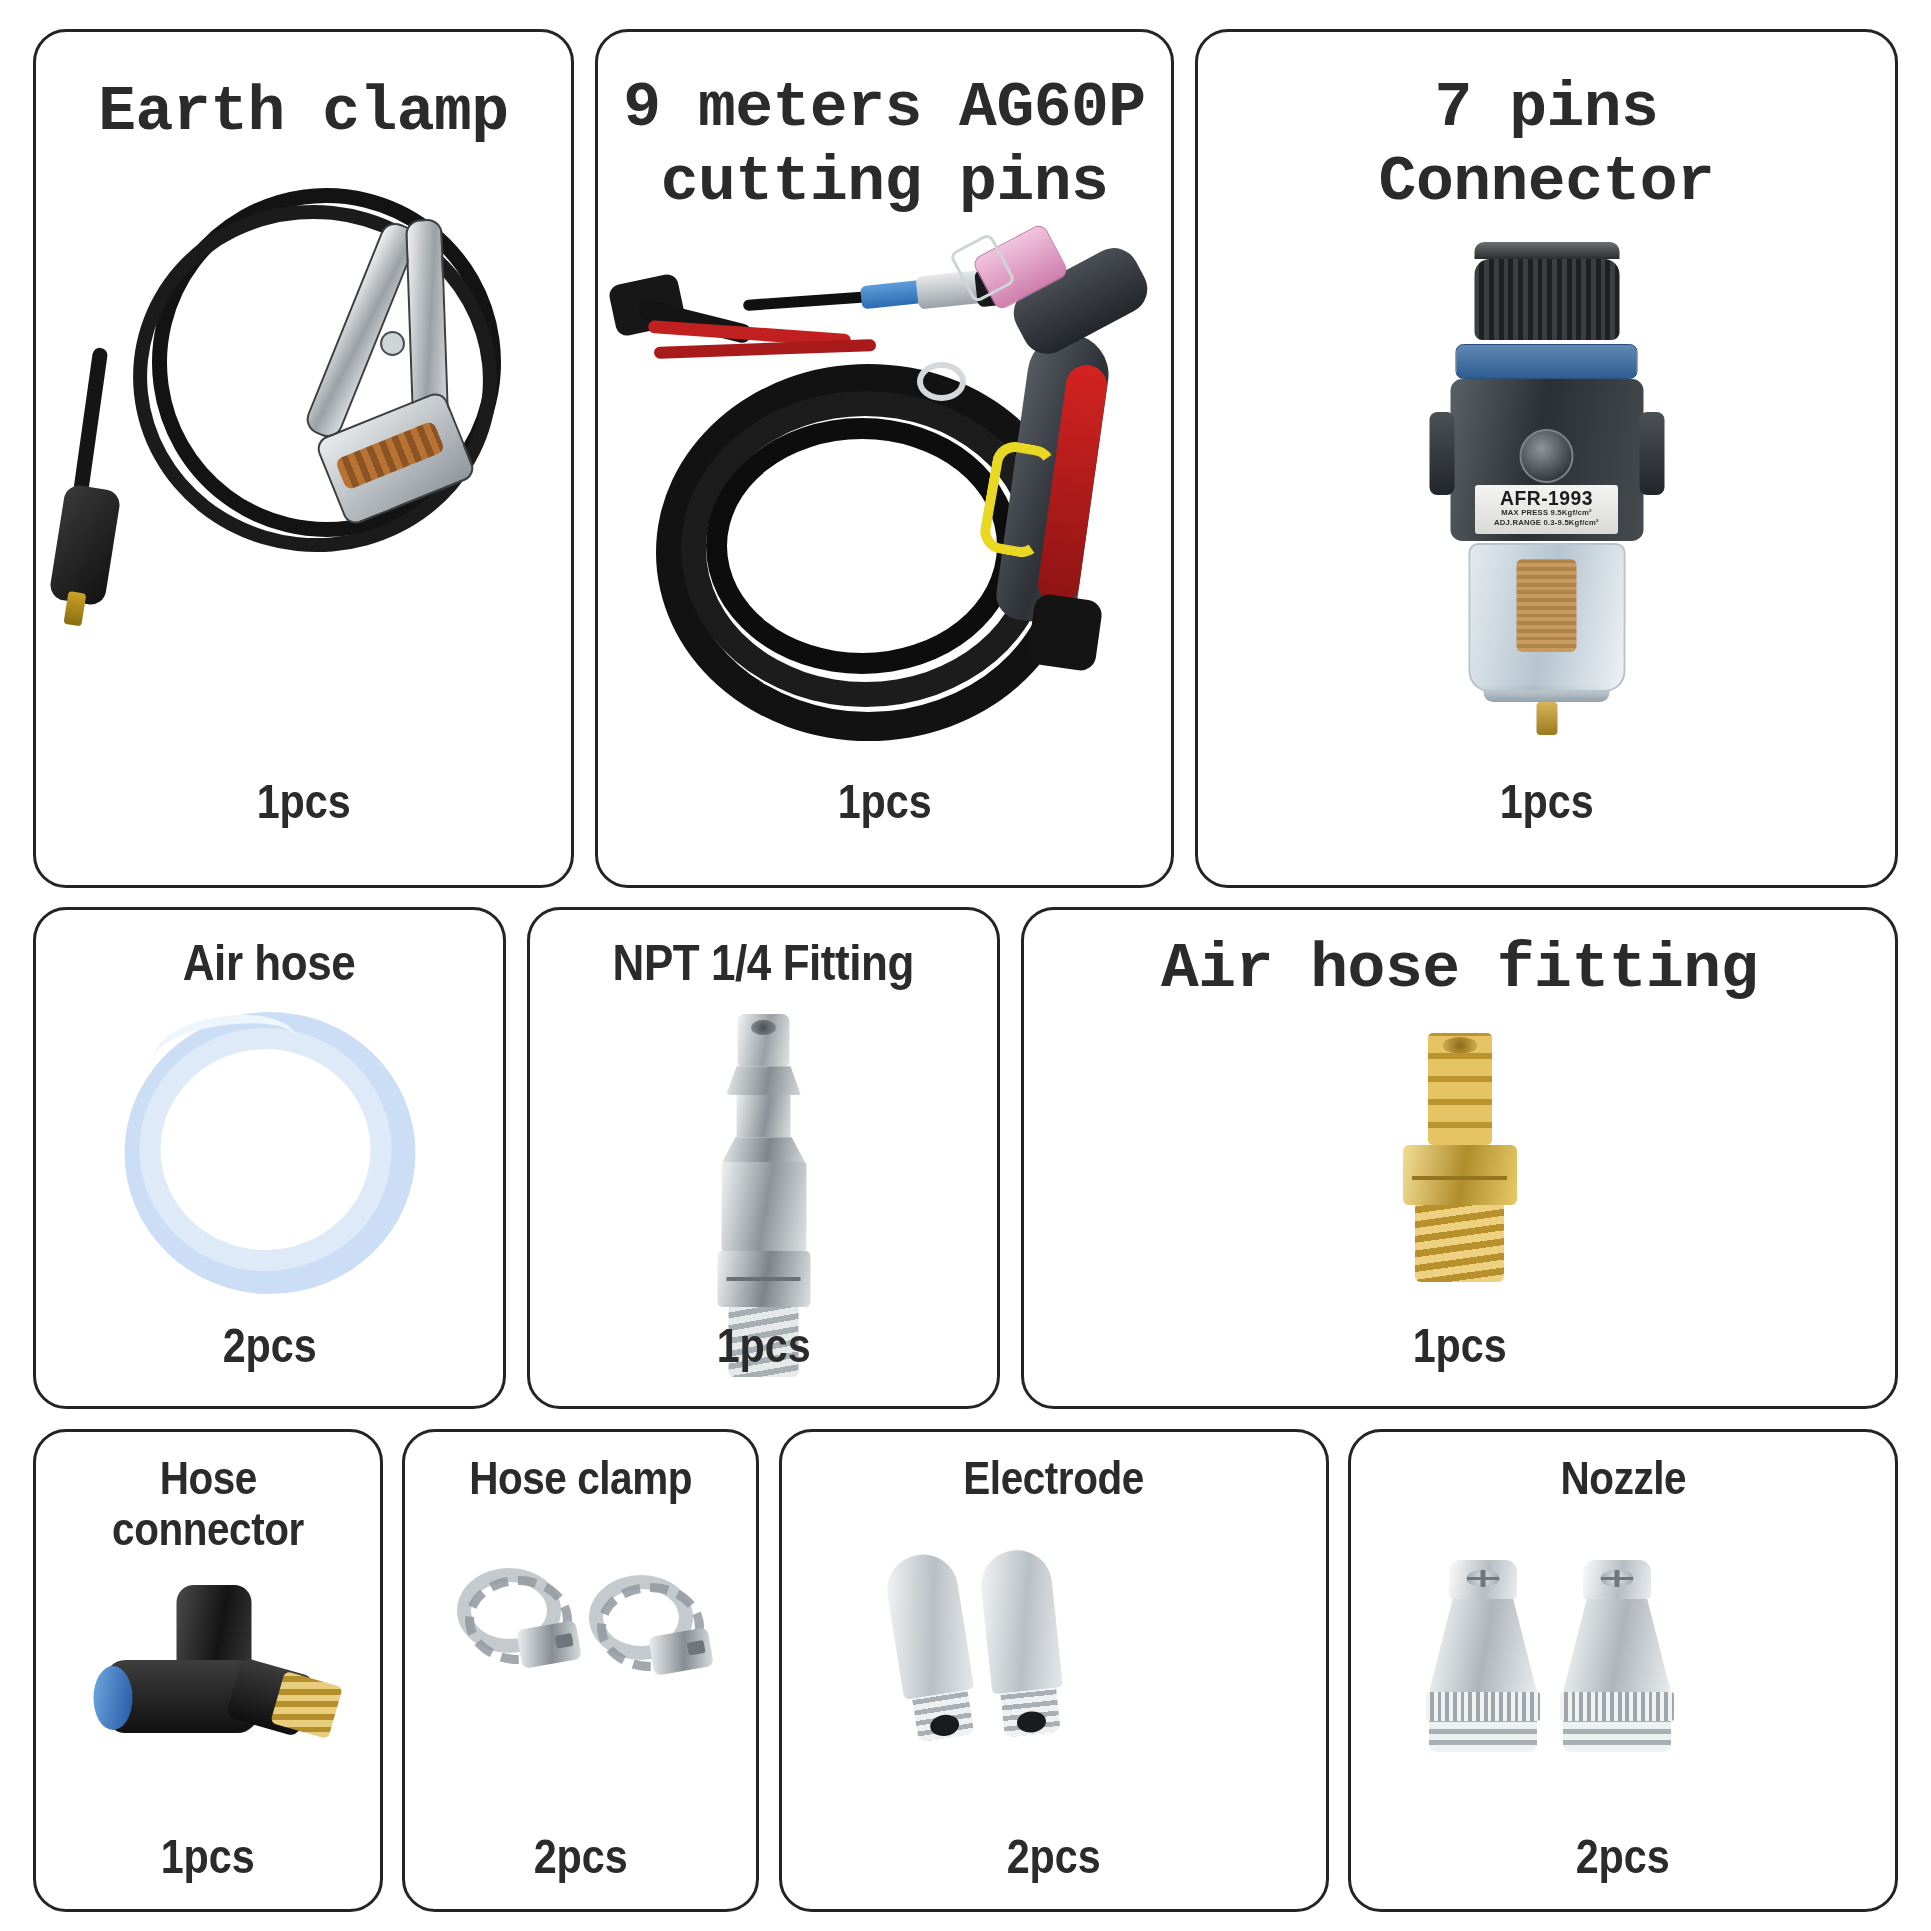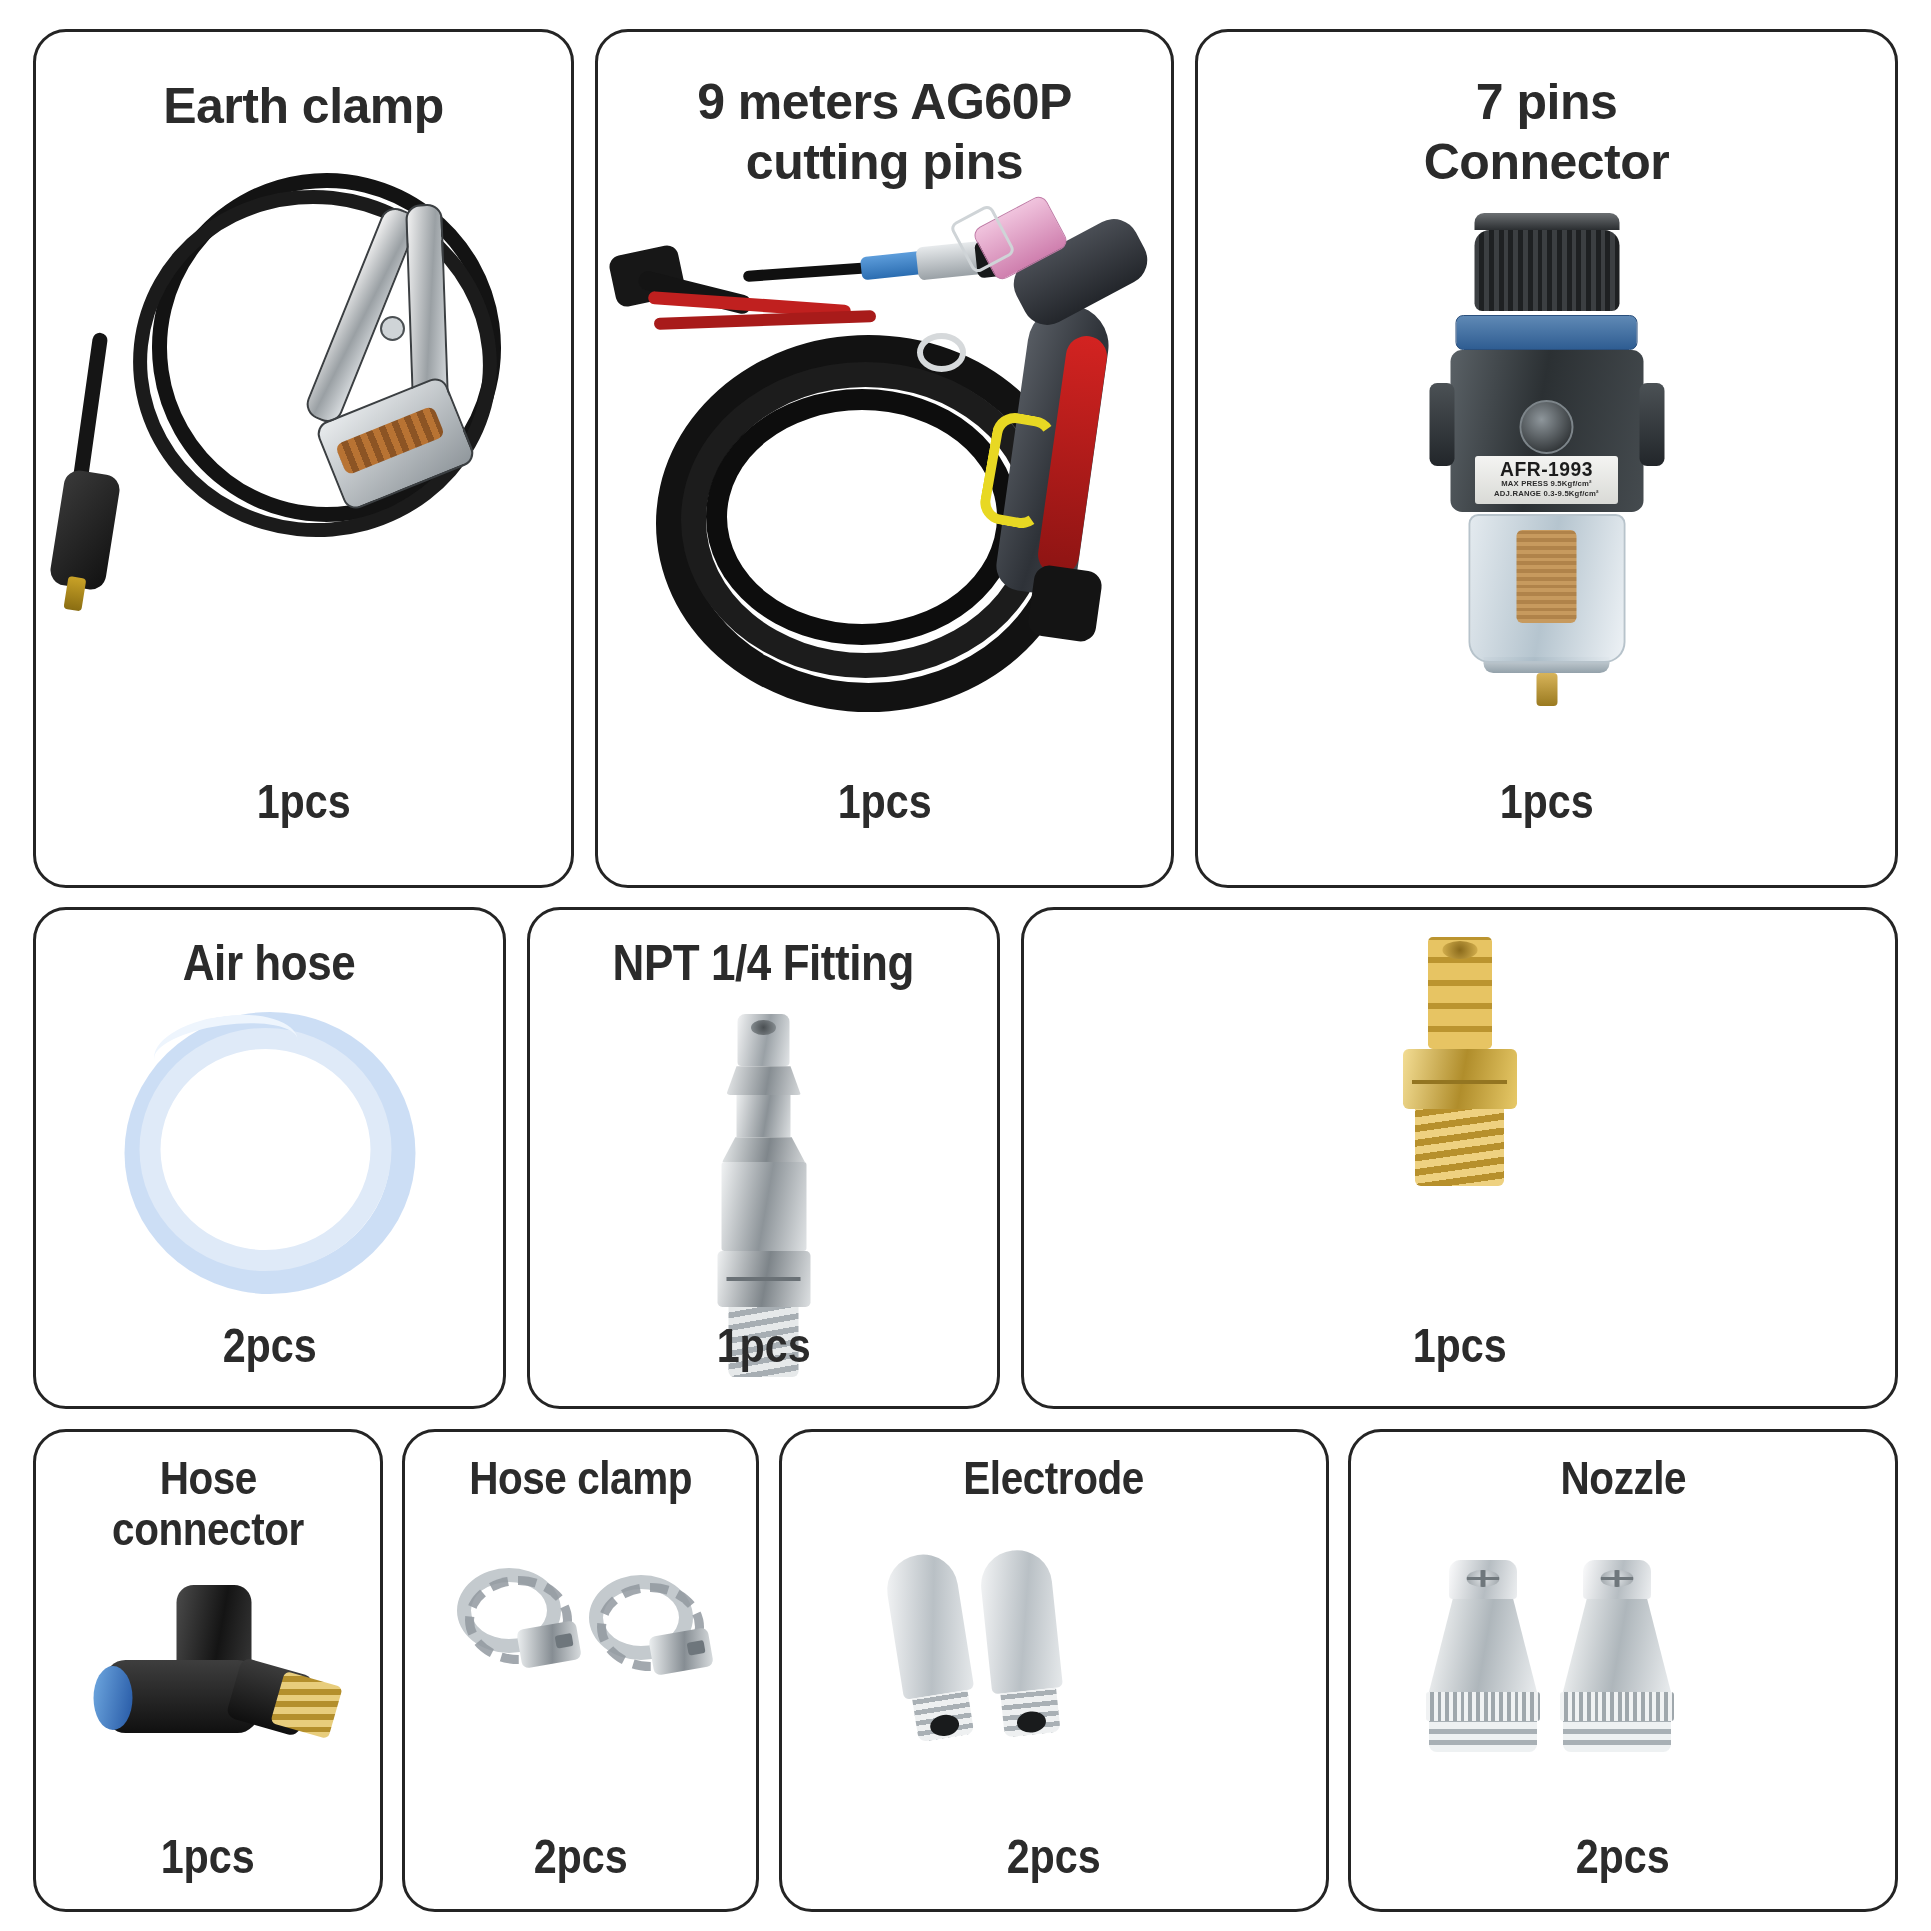--- a/index.html
+++ b/index.html
@@ -16,21 +16,21 @@
     border-radius:33px;
     background:#fff;
     box-sizing:border-box;
     display:flex;flex-direction:column;align-items:center;
     position:relative;overflow:hidden;
   }
   .title{
     text-align:center;font-weight:bold;color:#2b2b2b;
     line-height:1.12;letter-spacing:-0.5px;
   }
-  .t-wide{font-size:50px;padding-top:46px;}
+  .t-wide{font-size:63px;padding-top:46px;font-family:Liberation Mono, monospace;}
   .t-cond{font-size:50px;padding-top:25px;font-stretch:condensed;transform:scaleX(.88);transform-origin:center top;}
   .qty{
     font-size:48px;font-weight:bold;color:#2b2b2b;text-align:center;
     font-stretch:condensed;transform:scaleX(.86);
   }
   .art{flex:1;width:100%;position:relative;}
 
   
   .ec-loop{position:absolute;left:116px;top:39px;width:319px;height:319px;border:15.4px solid #131313;border-radius:50%;transform:rotate(-8deg);}
   .ec-loop2{position:absolute;left:97px;top:56px;width:336px;height:319px;border:14.5px solid #1b1b1b;border-radius:50%;transform:rotate(6deg);}
@@ -244,20 +244,21 @@
           <div class="npt-bev2"></div>
           <div class="npt-barrel"></div>
           <div class="npt-hex"></div>
           <div class="npt-thread"></div>
         </div>
       </div>
       <div class="qty" style="padding-bottom:33px">1pcs</div>
     </div>
 
     <div class="card" style="flex:1">
+      <div class="title t-wide" style="padding-top:25px">Air hose fitting</div>
       <div class="art">
         <div class="bf">
           <div class="bf-barb"></div>
           <div class="bf-hex"></div>
           <div class="bf-thread"></div>
         </div>
       </div>
       <div class="qty" style="padding-bottom:33px">1pcs</div>
     </div>
   </div>

